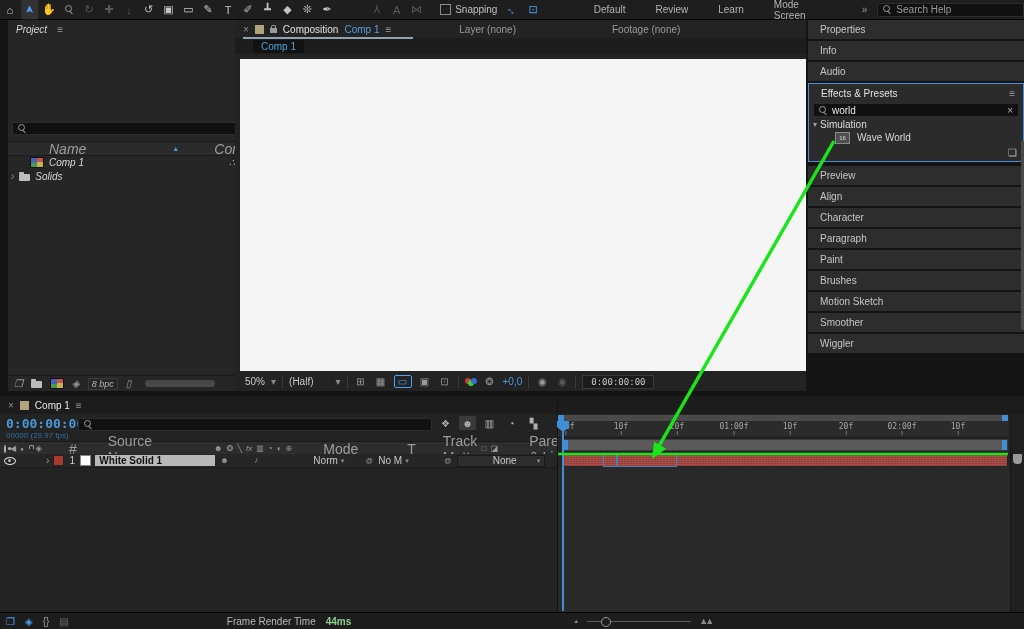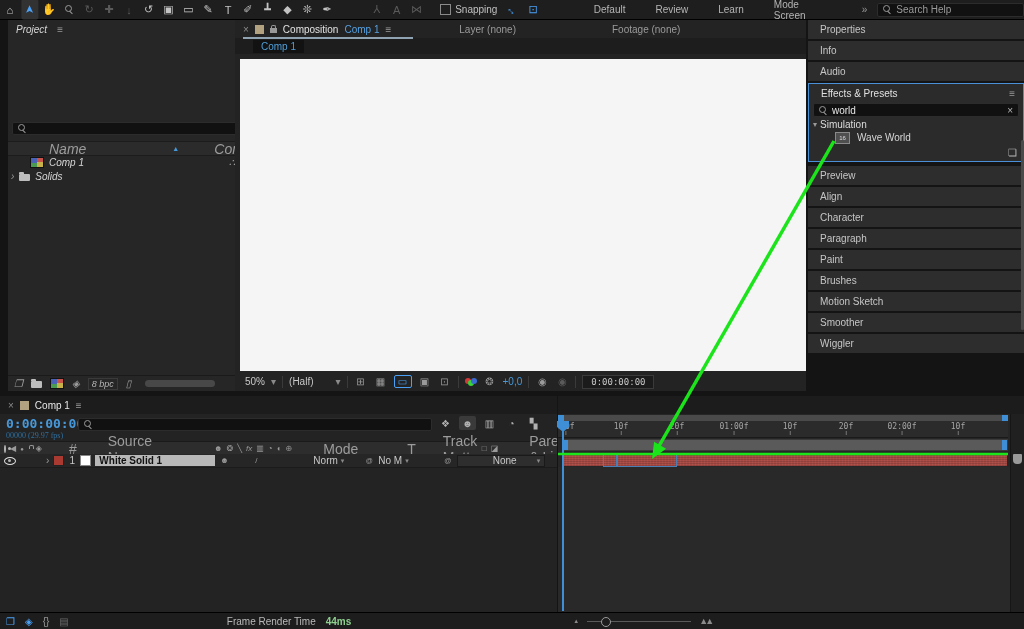--- a/index.html
+++ b/index.html
@@ -236,21 +236,21 @@
 <div class="a" id="timeline" style="left:0;top:396px;width:1024px;height:216px;background:#222;">
   <div class="fx" style="height:18px;background:#1c1c1c;padding-left:8px;gap:6px;">
     <span style="color:#8a8a8a;">×</span>
     <span class="tansq"></span>
     <span style="color:#e6e6e6;">Comp 1</span>
     <span style="color:#9a9a9a;">≡</span>
   </div>
 
   <div class="a" style="left:0;top:18px;width:557px;height:198px;background:#232323;">
     <div class="a" style="left:6px;top:2px;font-family:'DejaVu Sans Mono',monospace;font-weight:bold;font-size:13px;color:#4798d9;">0:00:00:00</div>
-    <div class="a" style="left:6px;top:17px;font-size:8px;color:#2f6f9f;font-family:Liberation Serif, serif;">00000 (29.97 fps)</div>
+    <div class="a" style="left:6px;top:17px;font-size:8px;color:#2f6f9f;">00000 (29.97 fps)</div>
     <div class="a searchbox" style="left:78px;top:4px;width:342px;height:11px;">
       <span class="mag"></span>
     </div>
     <div class="a fx" style="left:437px;top:2px;gap:5px;">
       <span class="ic" style="width:17px;height:14px;color:#b0b0b0;">❖</span>
       <span class="ic" style="width:17px;height:14px;color:#b0b0b0;background:#3a3a3a;border-radius:2px;">☻</span>
       <span class="ic" style="width:17px;height:14px;color:#b0b0b0;">▥</span>
       <span class="ic" style="width:17px;height:14px;color:#b0b0b0;">◔</span>
       <span class="ic" style="width:17px;height:14px;color:#b0b0b0;">▚</span>
     </div>

